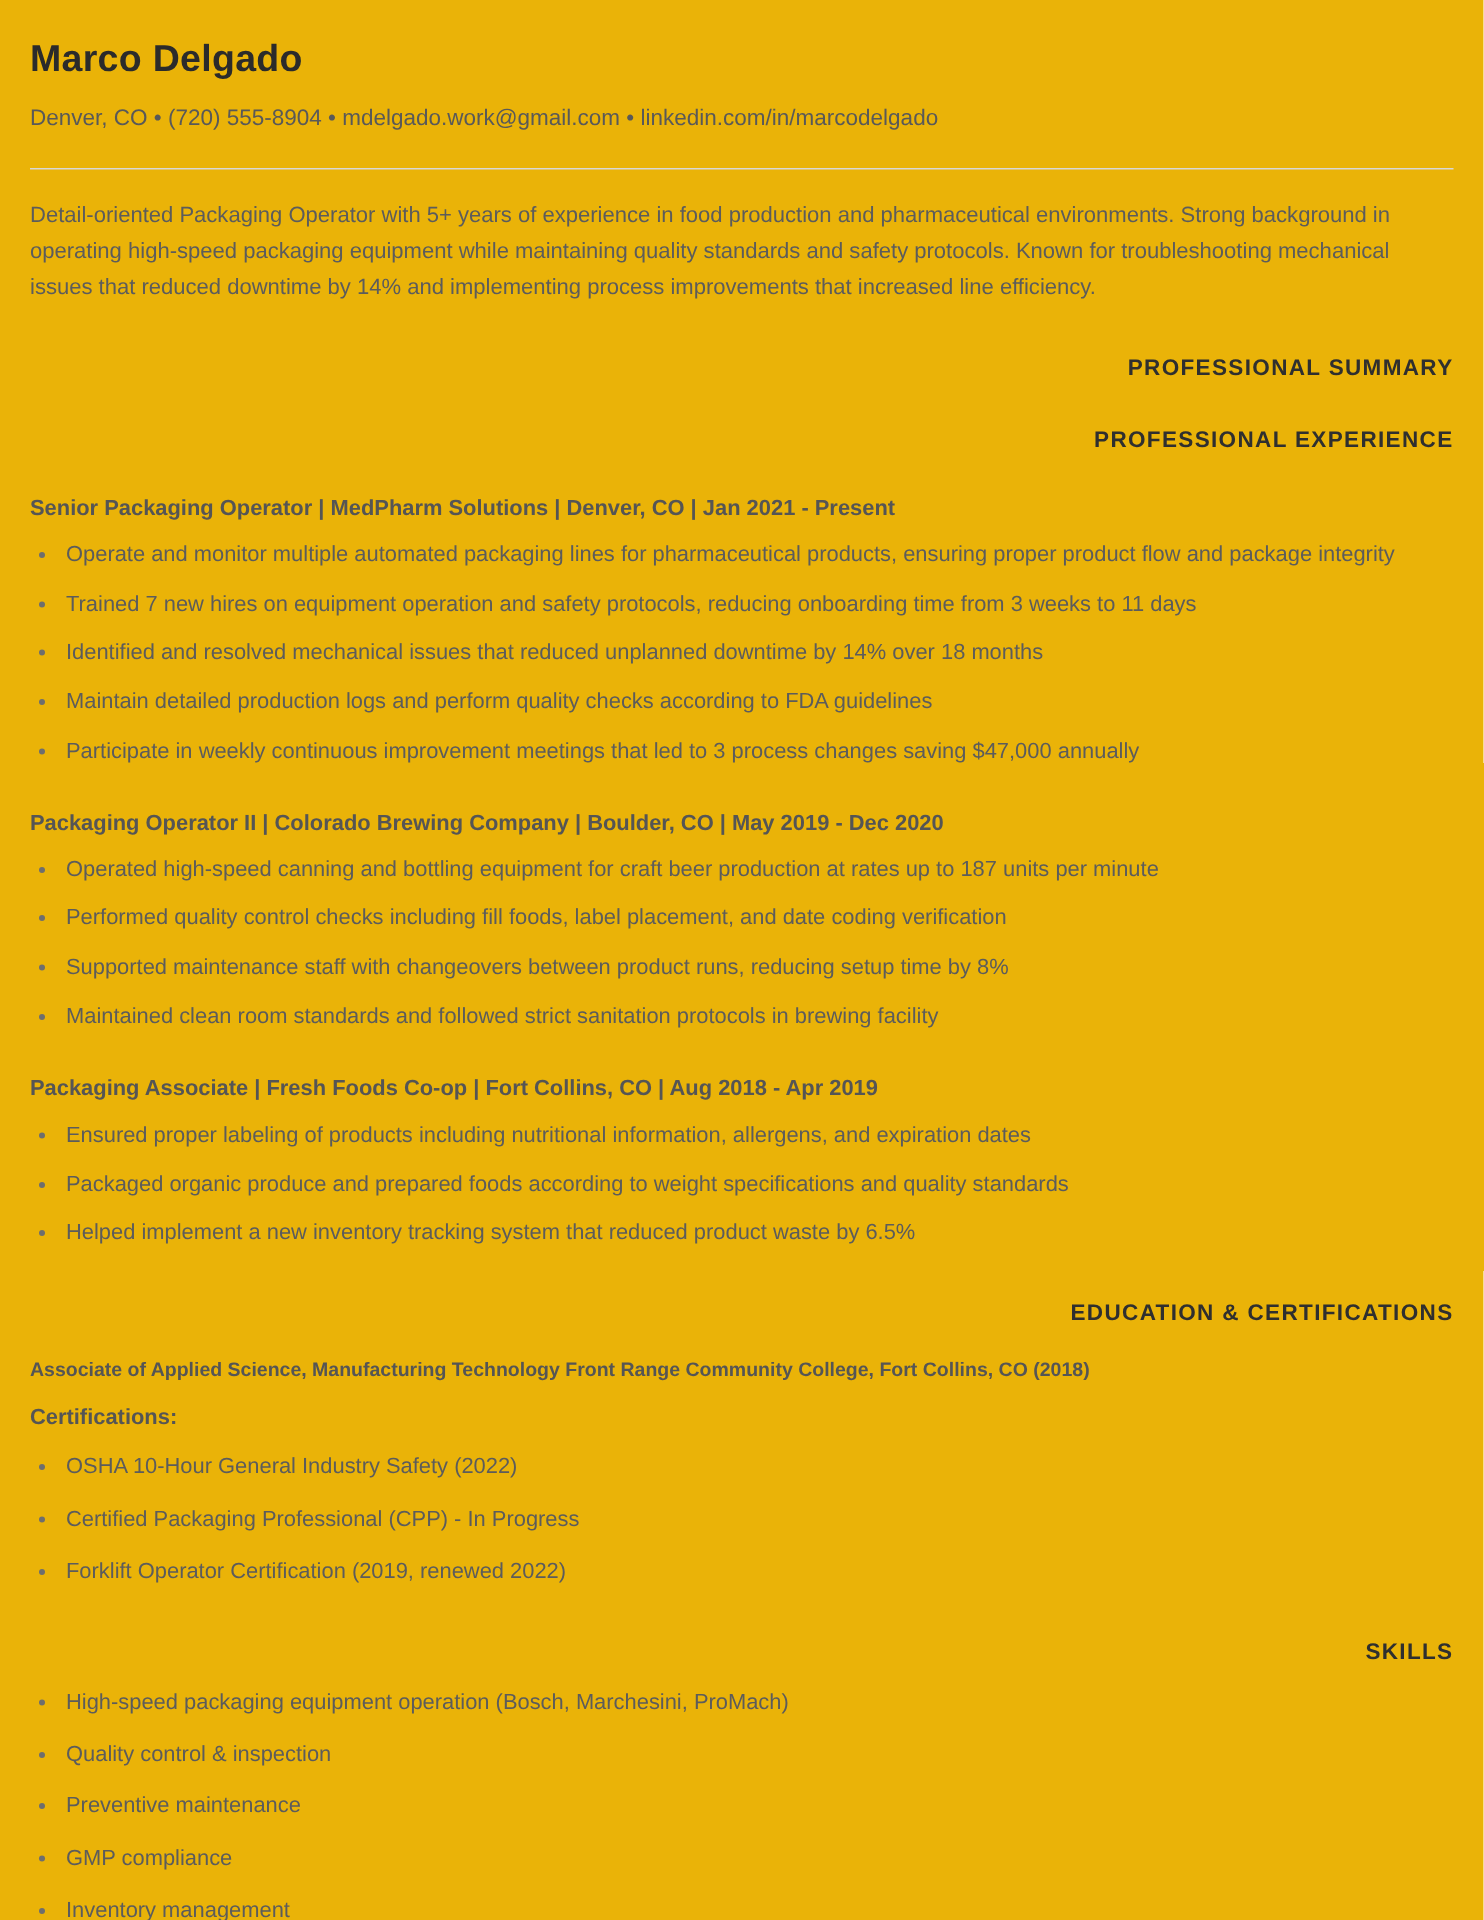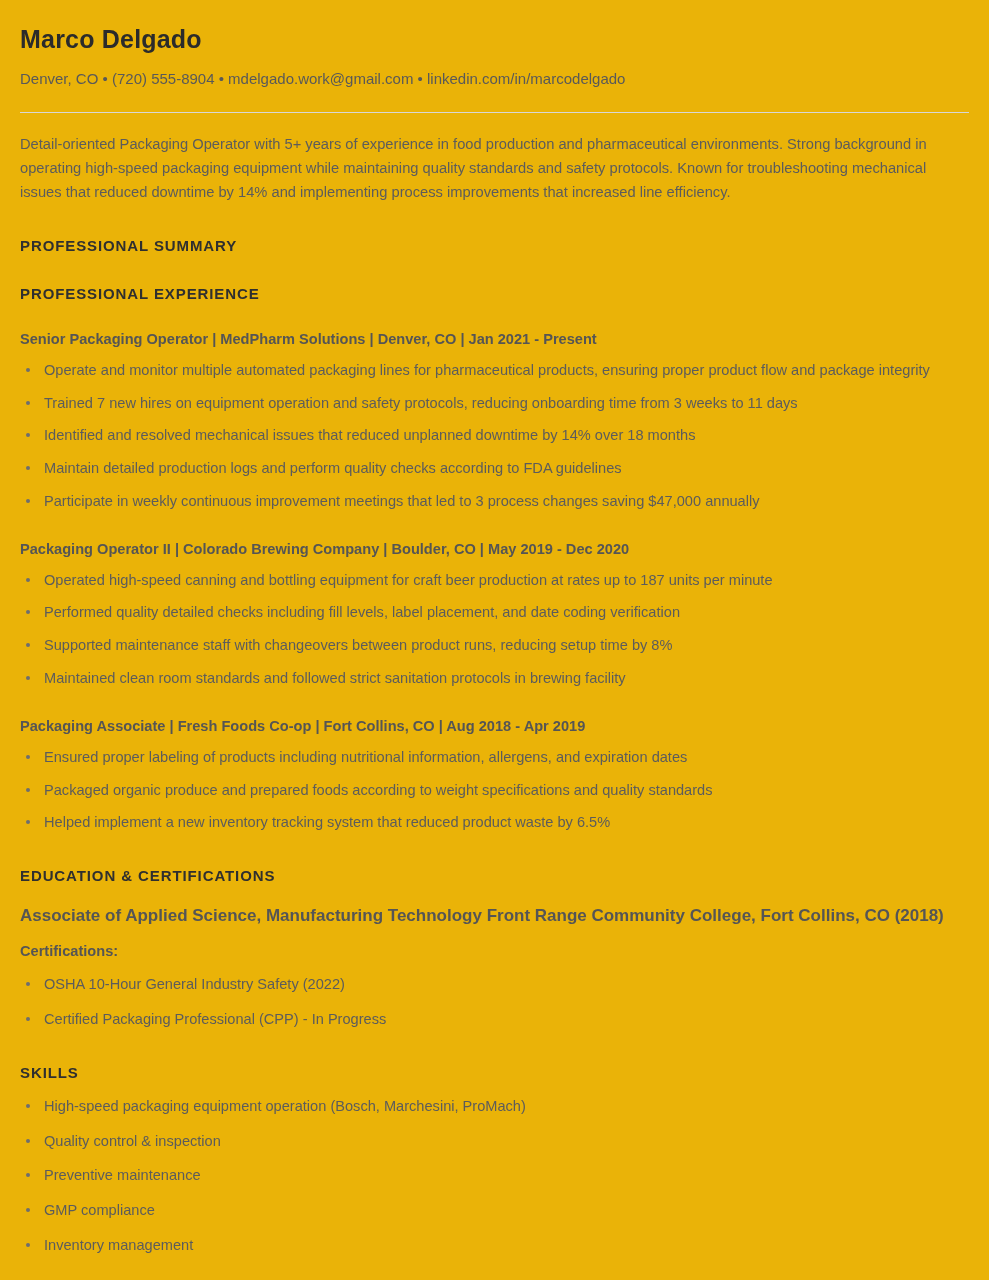--- a/index.html
+++ b/index.html
@@ -45,20 +45,21 @@
     margin-top: 20px;
     max-width: 950px;
   }
   .section-heading {
     font-size: 15px;
     font-weight: bold;
     color: #2f2f2f;
     letter-spacing: 0.9px;
     text-transform: uppercase;
     margin: 33px 0 0 0;
+    text-align: right;
   }
   .section-heading.exp {
     margin-top: 31px;
   }
   .job-title {
     font-size: 14.6px;
     font-weight: bold;
     color: #555555;
     margin-top: 28px;
     line-height: 1.35;
@@ -81,21 +82,21 @@
     content: "";
     position: absolute;
     left: 6px;
     top: 9px;
     width: 4px;
     height: 4px;
     border-radius: 50%;
     background: #6e6e6e;
   }
   .edu-line {
-    font-size: 17px;
+    font-size: 13px;
     font-weight: bold;
     color: #555555;
     margin-top: 20px;
     line-height: 1.4;
   }
   .cert-label {
     font-size: 14.6px;
     font-weight: bold;
     color: #555555;
     margin-top: 13px;
@@ -141,21 +142,21 @@
         <li>Identified and resolved mechanical issues that reduced unplanned downtime by 14% over 18 months</li>
         <li>Maintain detailed production logs and perform quality checks according to FDA guidelines</li>
         <li>Participate in weekly continuous improvement meetings that led to 3 process changes saving $47,000 annually</li>
       </ul>
     </div>
 
     <div>
       <div class="job-title">Packaging Operator II | Colorado Brewing Company | Boulder, CO | May 2019 - Dec 2020</div>
       <ul class="bullets">
         <li>Operated high-speed canning and bottling equipment for craft beer production at rates up to 187 units per minute</li>
-        <li>Performed quality detailed checks including fill levels, label placement, and date coding verification</li>
+        <li>Performed quality control checks including fill foods, label placement, and date coding verification</li>
         <li>Supported maintenance staff with changeovers between product runs, reducing setup time by 8%</li>
         <li>Maintained clean room standards and followed strict sanitation protocols in brewing facility</li>
       </ul>
     </div>
 
     <div>
       <div class="job-title">Packaging Associate | Fresh Foods Co-op | Fort Collins, CO | Aug 2018 - Apr 2019</div>
       <ul class="bullets">
         <li>Ensured proper labeling of products including nutritional information, allergens, and expiration dates</li>
         <li>Packaged organic produce and prepared foods according to weight specifications and quality standards</li>
@@ -166,20 +167,21 @@
 
   <h2 class="section-heading">EDUCATION &amp; CERTIFICATIONS</h2>
 
   <div class="edu-line">Associate of Applied Science, Manufacturing Technology Front Range Community College, Fort Collins, CO (2018)</div>
 
   <div class="cert-label">Certifications:</div>
 
   <ul class="bullets certs">
     <li>OSHA 10-Hour General Industry Safety (2022)</li>
     <li>Certified Packaging Professional (CPP) - In Progress</li>
+    <li>Forklift Operator Certification (2019, renewed 2022)</li>
   </ul>
 
   <h2 class="section-heading skills-head">SKILLS</h2>
 
   <ul class="bullets skills">
     <li>High-speed packaging equipment operation (Bosch, Marchesini, ProMach)</li>
     <li>Quality control &amp; inspection</li>
     <li>Preventive maintenance</li>
     <li>GMP compliance</li>
     <li>Inventory management</li>

